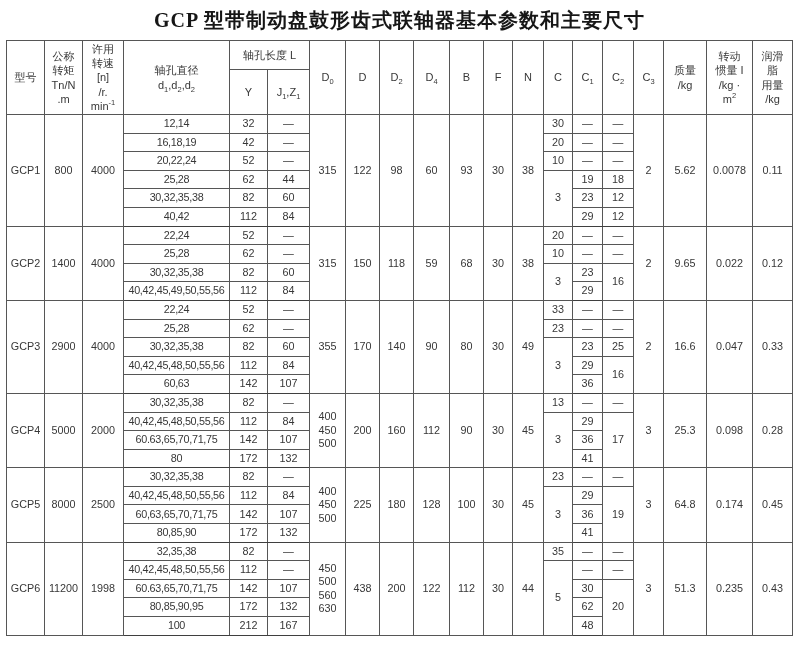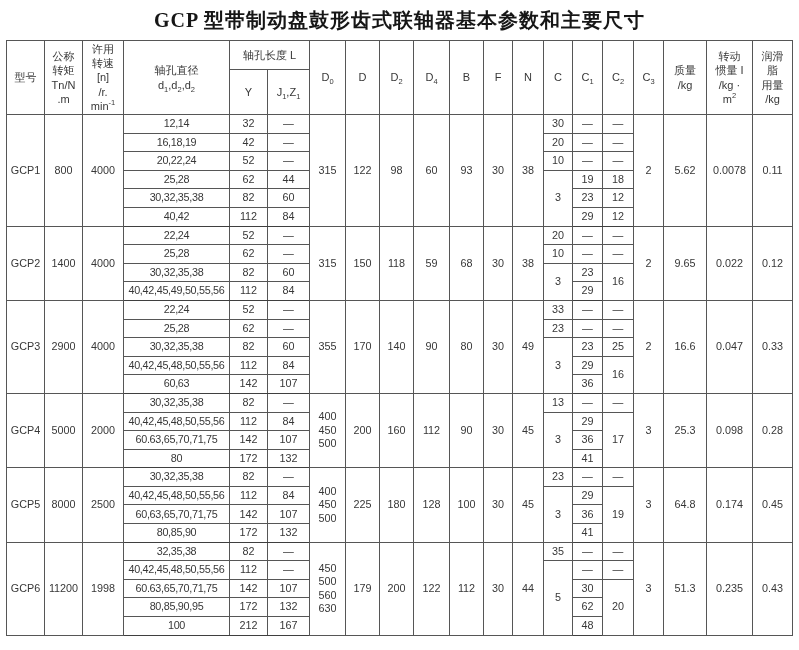--- a/index.html
+++ b/index.html
@@ -357,21 +357,21 @@
           <td rowspan="1">41</td>
         </tr>
         <tr>
           <td rowspan="5">GCP6</td>
           <td rowspan="5">11200</td>
           <td rowspan="5">1998</td>
           <td class="bore">32,35,38</td>
           <td>82</td>
           <td>—</td>
           <td rowspan="5" class="pre">450<br>500<br>560<br>630</td>
-          <td rowspan="5">179</td>
+          <td rowspan="5">438</td>
           <td rowspan="5">200</td>
           <td rowspan="5">122</td>
           <td rowspan="5">112</td>
           <td rowspan="5">30</td>
           <td rowspan="5">44</td>
           <td rowspan="1">35</td>
           <td rowspan="1">—</td>
           <td rowspan="1">—</td>
           <td rowspan="5">3</td>
           <td rowspan="5">51.3</td>

